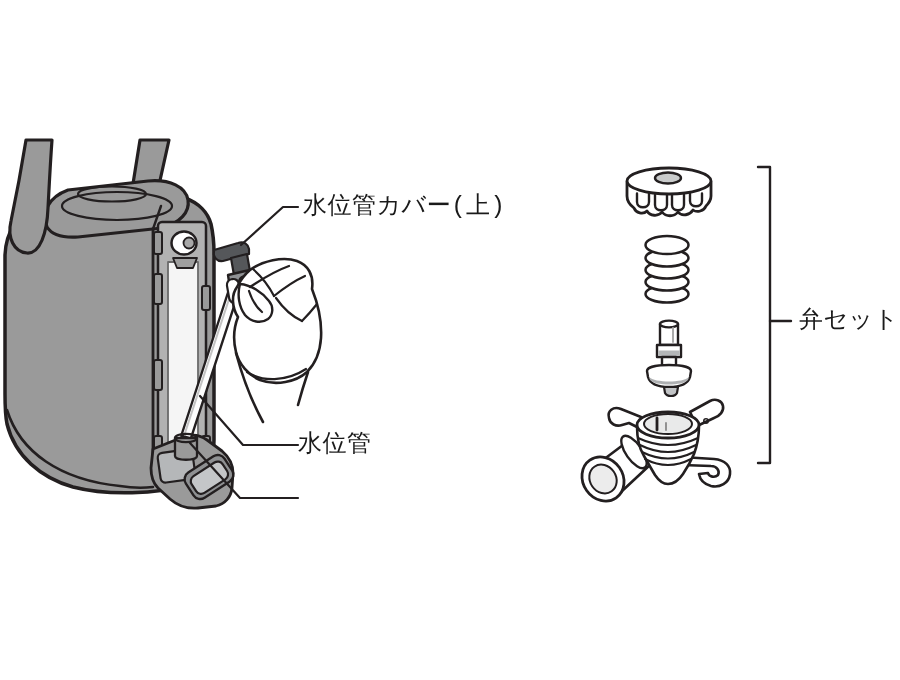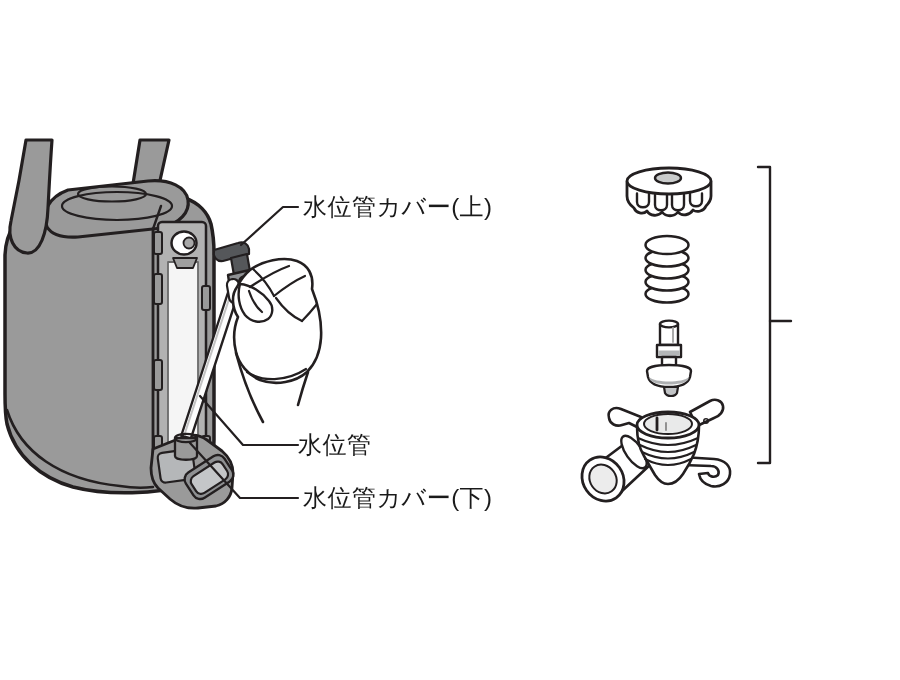--- a/index.html
+++ b/index.html
@@ -1,18 +1,18 @@
 <!DOCTYPE html>
 <html><head>
 <meta charset="utf-8">
 <style>
   html,body{margin:0;padding:0;background:#ffffff;}
   .stage{
     position:relative;width:900px;height:680px;background:#ffffff;overflow:hidden;
-    font-family:Liberation Sans, sans-serif;
+    font-family:Liberation Mono, monospace;
   }
   .art{position:absolute;left:0;top:0;width:900px;height:680px;}
   .label{
     position:absolute;height:30px;line-height:30px;font-size:24px;font-weight:500;
     color:#1a1a1a;letter-spacing:0.5px;white-space:nowrap;transform:translateY(-50%);
   }
   .label-upper-cover{left:303px;top:207px;}
   .label-tube{left:298px;top:445px;}
   .label-lower-cover{left:303px;top:498px;}
   .label-valve-set{left:799px;top:321px;}
@@ -183,15 +183,15 @@
   </g>
 
   <g stroke="#231f20" stroke-width="2.4">
     <path d="M 758,167 L 770,167 L 770,463 L 758,463"></path>
     <path d="M 770,321 L 791,321"></path>
   </g>
 </svg>
 
 <div class="label label-upper-cover">水位管カバー(上)</div>
 <div class="label label-tube">水位管</div>
-<div class="label label-lower-cover">水位管カバー(下)</div>
+<div class="label label-valve-set">弁セット</div>
 
 </div>
 
 </body></html>

